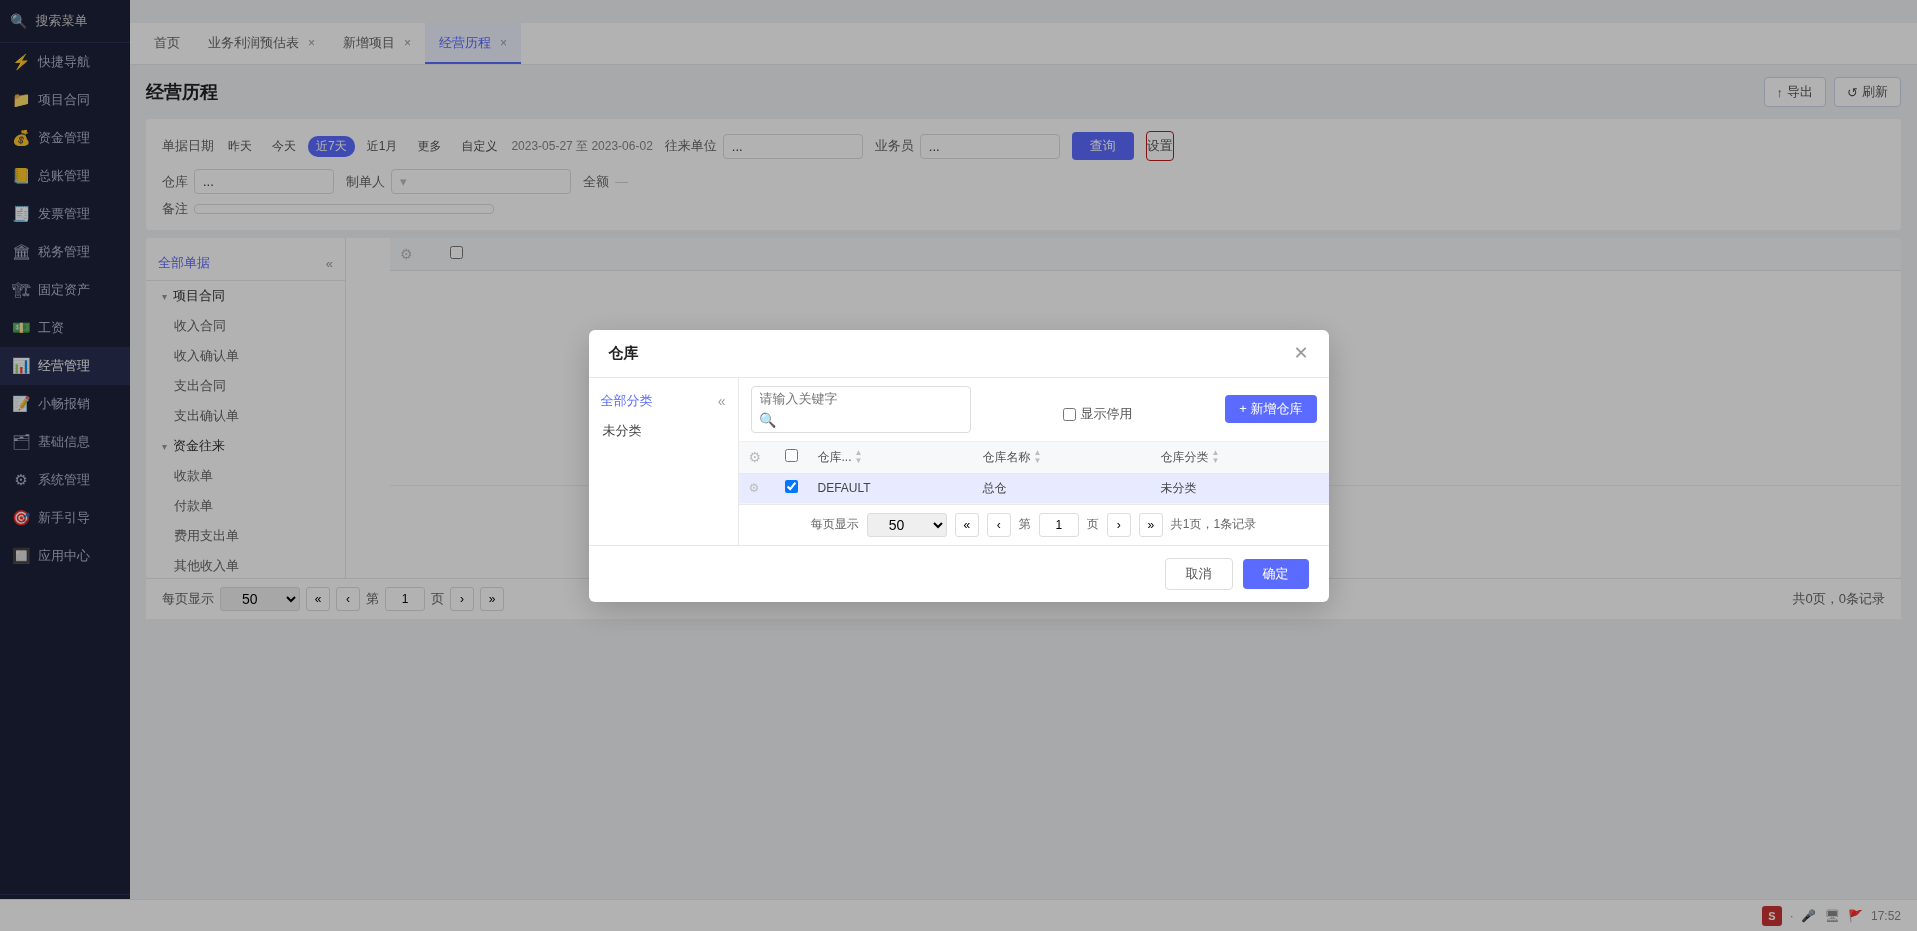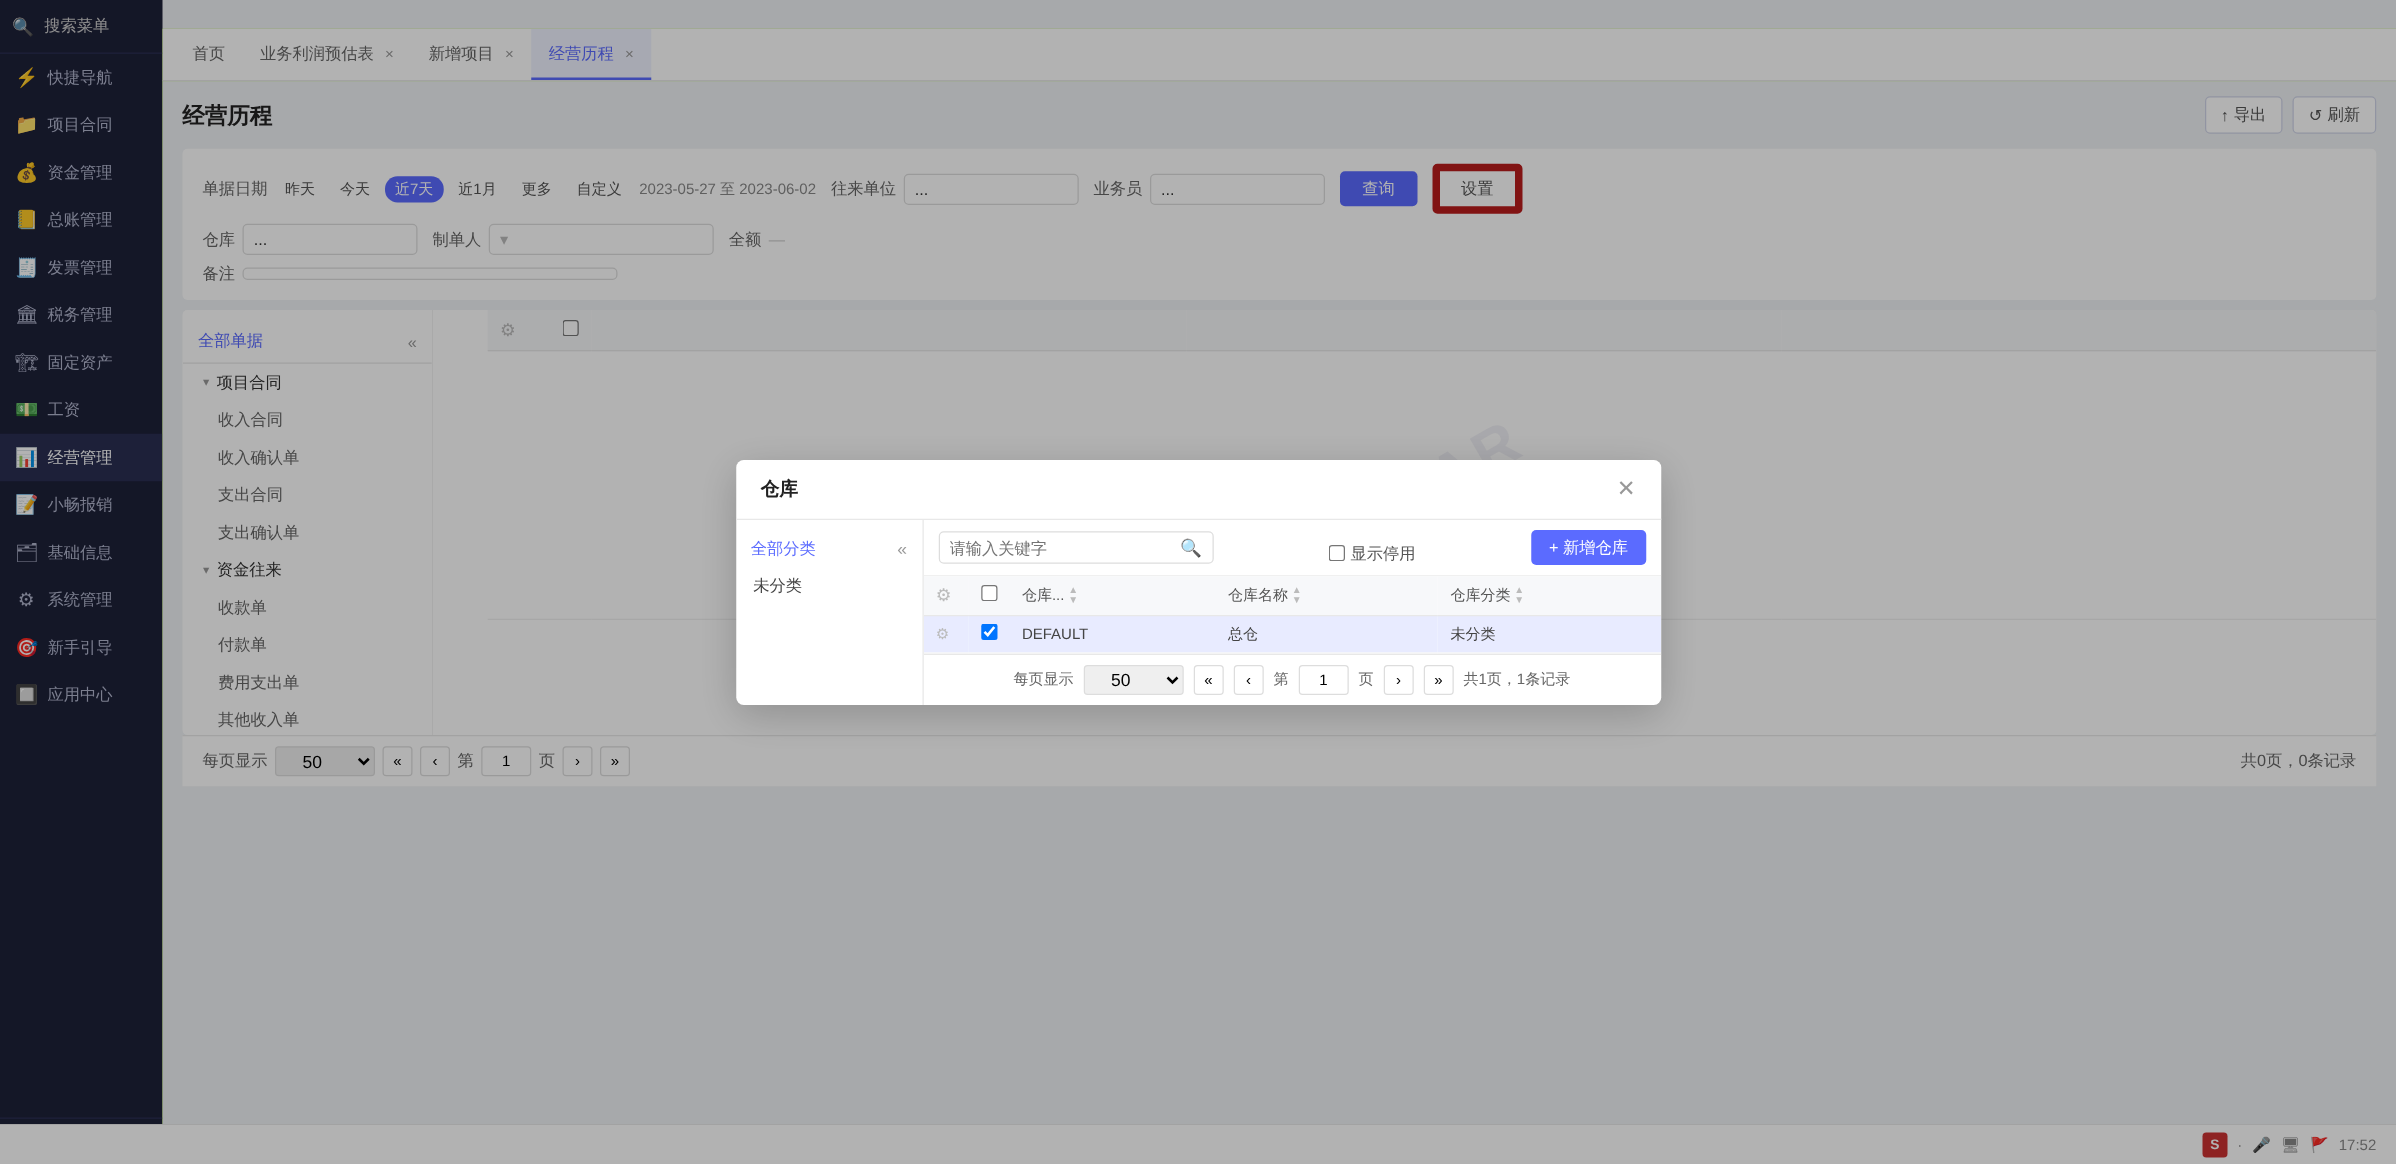--- a/index.html
+++ b/index.html
@@ -43,21 +43,21 @@
     .filter-area { background: #fff; border-radius: 4px; padding: 12px 16px; margin-bottom: 8px; }
     .filter-row { display: flex; align-items: center; gap: 12px; flex-wrap: wrap; }
     .filter-item { display: flex; align-items: center; gap: 6px; }
     .filter-label { color: #666; font-size: 13px; white-space: nowrap; }
     .date-tabs { display: flex; gap: 4px; }
     .date-tab { padding: 2px 8px; font-size: 12px; color: #555; cursor: pointer; border-radius: 3px; }
     .date-tab.active { background: #5b6bff; color: #fff; border-radius: 10px; }
     .date-range { font-size: 12px; color: #888; }
     .filter-select { border: 1px solid #ddd; border-radius: 4px; padding: 4px 8px; font-size: 13px; color: #333; cursor: pointer; min-width: 140px; display: flex; align-items: center; justify-content: space-between; }
     .btn-query { background: #5b6bff; color: #fff; padding: 5px 18px; border-radius: 4px; cursor: pointer; font-size: 13px; border: none; }
-    .btn-settings { background: #fff; border: 6px solid #b91c1c; color: #555; padding: 5px 17px; border-radius: 4px; cursor: pointer; font-size: 13px; }
+    .btn-settings { background: #fff; border: 1px solid #b91c1c; color: #555; padding: 5px 0; border-radius: 4px; cursor: pointer; font-size: 13px; }
 
     
     .filter-row2 { display: flex; align-items: center; gap: 12px; margin-top: 8px; }
     .filter-input-box { border: 1px solid #ddd; border-radius: 4px; padding: 4px 8px; font-size: 13px; color: #333; min-width: 100px; display: flex; align-items: center; gap: 6px; }
     .filter-separator { color: #ccc; }
 
     
     .content-wrapper { display: flex; gap: 0; background: #fff; border-radius: 4px; overflow: hidden; }
     .left-panel { width: 200px; background: #fff; border-right: 1px solid #e8e8e8; padding: 8px 0; flex-shrink: 0; overflow-y: auto; }
     .left-panel-header { display: flex; align-items: center; gap: 6px; padding: 8px 12px; font-size: 13px; font-weight: 500; color: #5b6bff; border-bottom: 1px solid #e8e8e8; justify-content: space-between; }
@@ -99,21 +99,21 @@
     .modal-header { display: flex; align-items: center; justify-content: space-between; padding: 14px 20px; border-bottom: 1px solid #e8e8e8; }
     .modal-title { font-size: 15px; font-weight: 600; color: #222; }
     .modal-close { cursor: pointer; color: #999; font-size: 18px; line-height: 1; }
     .modal-body { display: flex; flex: 1; overflow: hidden; }
     .modal-left { width: 150px; border-right: 1px solid #e8e8e8; padding: 8px 0; flex-shrink: 0; overflow-y: auto; }
     .modal-left-header { display: flex; align-items: center; justify-content: space-between; padding: 6px 12px; font-size: 13px; color: #5b6bff; font-weight: 500; }
     .modal-left-toggle { cursor: pointer; color: #999; font-size: 14px; }
     .modal-left-item { padding: 6px 14px; font-size: 13px; color: #444; cursor: pointer; }
     .modal-right { flex: 1; display: flex; flex-direction: column; overflow: hidden; }
     .modal-toolbar { display: flex; align-items: center; justify-content: space-between; padding: 8px 12px; border-bottom: 1px solid #f0f0f0; }
-    .modal-search { display: flex; align-items: flex-end; border: 1px solid #ddd; border-radius: 4px; padding: 4px 8px; gap: 6px; width: 220px; }
+    .modal-search { display: flex; align-items: flex-start; border: 1px solid #ddd; border-radius: 4px; padding: 4px 8px; gap: 6px; width: 220px; flex-direction: column; }
     .modal-search input { border: none; outline: none; font-size: 13px; color: #333; flex: 1; background: transparent; }
     .modal-search-icon { color: #999; font-size: 14px; }
     .modal-checkbox-label { display: flex; align-items: center; gap: 4px; font-size: 13px; color: #555; cursor: pointer; margin-top: 10px; }
     .modal-checkbox-label input[type=checkbox] { cursor: pointer; }
     .btn-add-warehouse { background: #5b6bff; color: #fff; padding: 5px 14px; border-radius: 4px; cursor: pointer; font-size: 13px; border: none; display: flex; align-items: center; gap: 4px; white-space: nowrap; }
     .modal-table-wrapper { flex: 1; overflow: auto; }
     .modal-table { width: 100%; border-collapse: collapse; font-size: 12px; }
     .modal-table th { background: #f7f8fa; color: #555; font-weight: 500; padding: 7px 10px; text-align: left; border-bottom: 1px solid #e8e8e8; white-space: nowrap; }
     .modal-table td { padding: 6px 10px; border-bottom: 1px solid #f5f5f5; color: #444; }
     .modal-table tr.selected td { background: #e8ebff; }
@@ -474,20 +474,24 @@
           <button class="pagination-btn">‹</button>
           <span>第</span>
           <input type="text" class="page-input" value="1" style="">
           <span>页</span>
           <button class="pagination-btn">›</button>
           <button class="pagination-btn">»</button>
           <span>共1页，1条记录</span>
         </div>
       </div>
     </div>
+    <div class="modal-footer">
+      <button class="btn-cancel">取消</button>
+      <button class="btn-confirm">确定</button>
+    </div>
   </div>
 </div>
 
 <div class="status-bar" style="position:fixed;bottom:0;left:0;right:0;z-index:500;">
   <div></div>
   <div class="status-right system-tray">
     <div class="tray-icon">S</div>
     <span>·</span>
     <span>🎤</span>
     <span>🖥</span>

